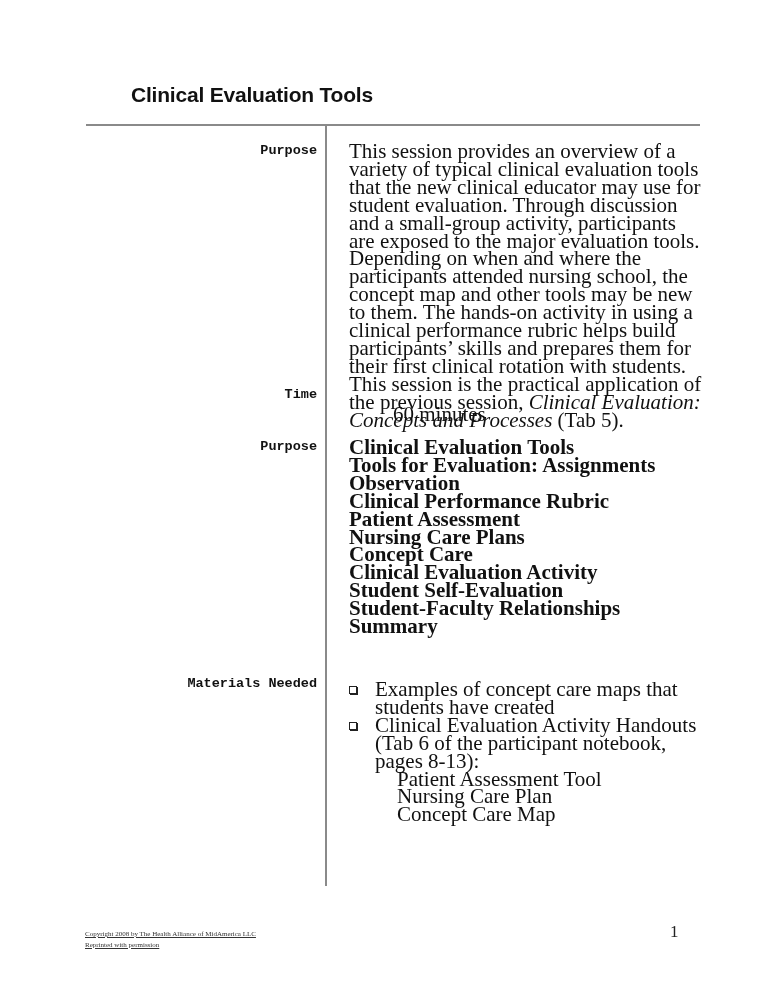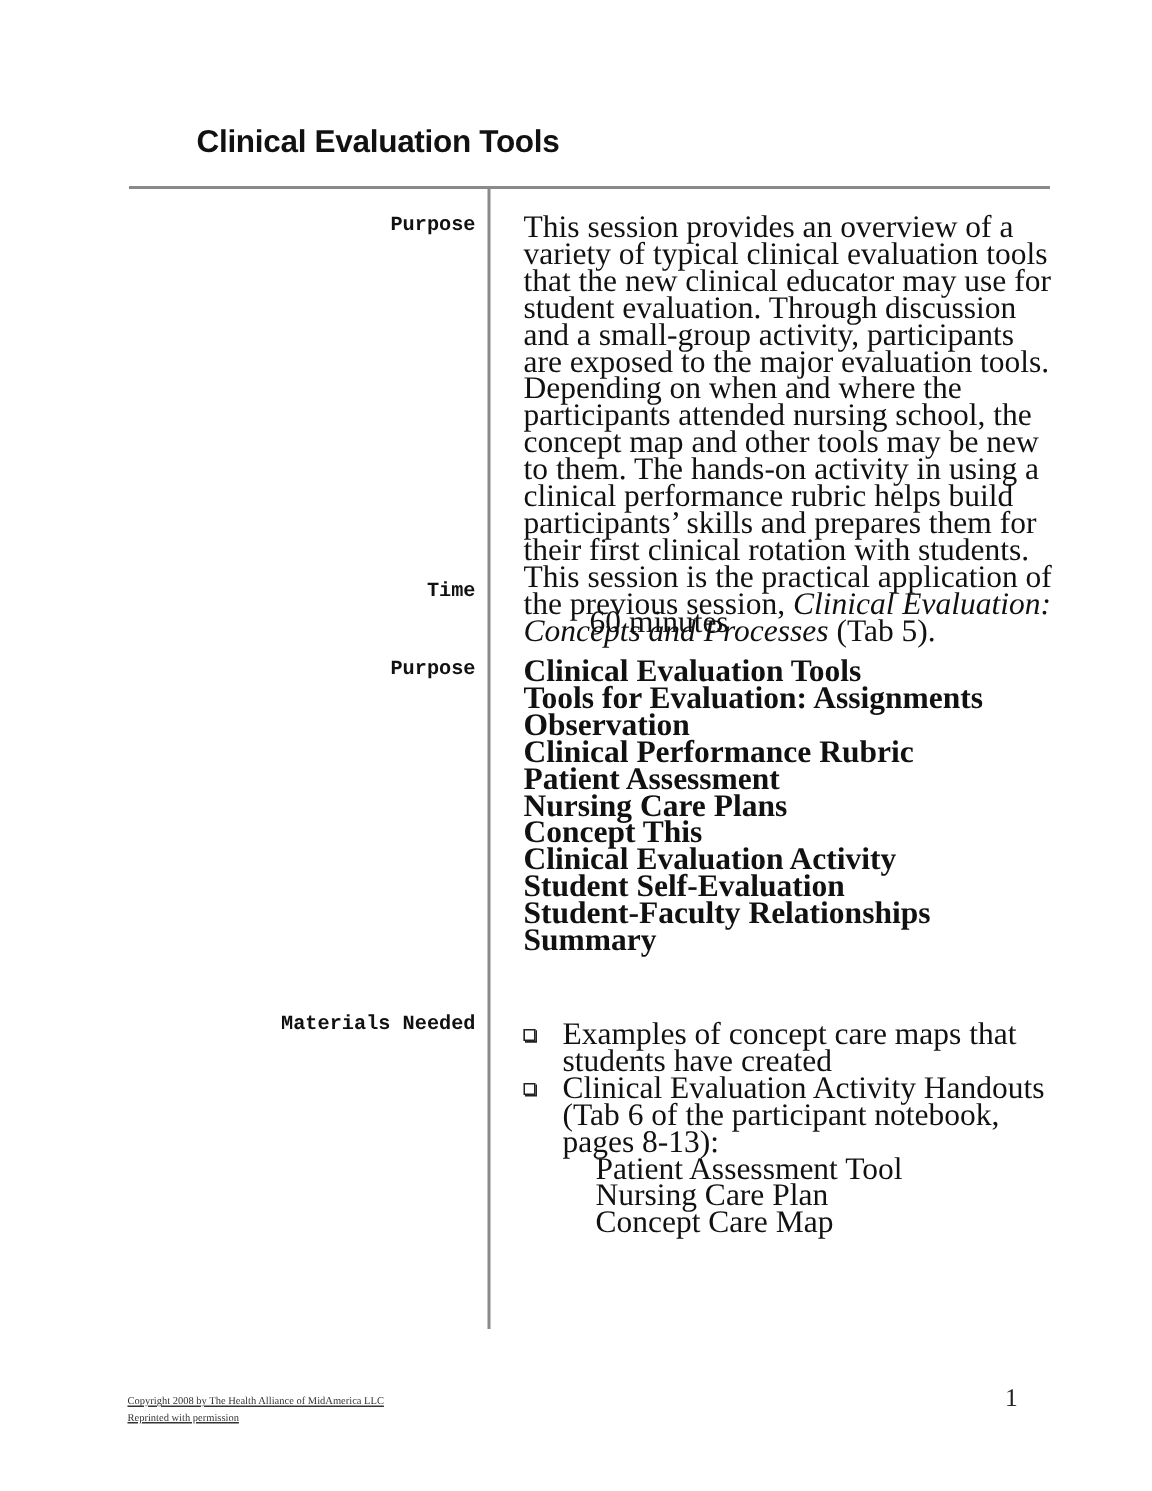--- a/index.html
+++ b/index.html
@@ -131,21 +131,21 @@
 
 <div class="label" style="top:439px;">Purpose</div>
 <div class="content" style="top:439px;">
   <ul class="outline-list">
     <li>Clinical Evaluation Tools</li>
     <li>Tools for Evaluation:  Assignments</li>
     <li>Observation</li>
     <li>Clinical Performance Rubric</li>
     <li>Patient Assessment</li>
     <li>Nursing Care Plans</li>
-    <li>Concept This</li>
+    <li>Concept Care</li>
     <li>Clinical Evaluation Activity</li>
     <li>Student Self-Evaluation</li>
     <li>Student-Faculty Relationships</li>
     <li>Summary</li>
   </ul>
 </div>
 
 <div class="label" style="top:676px;">Materials Needed</div>
 <div class="content" style="top:681px;">
   <ul class="materials-list">

